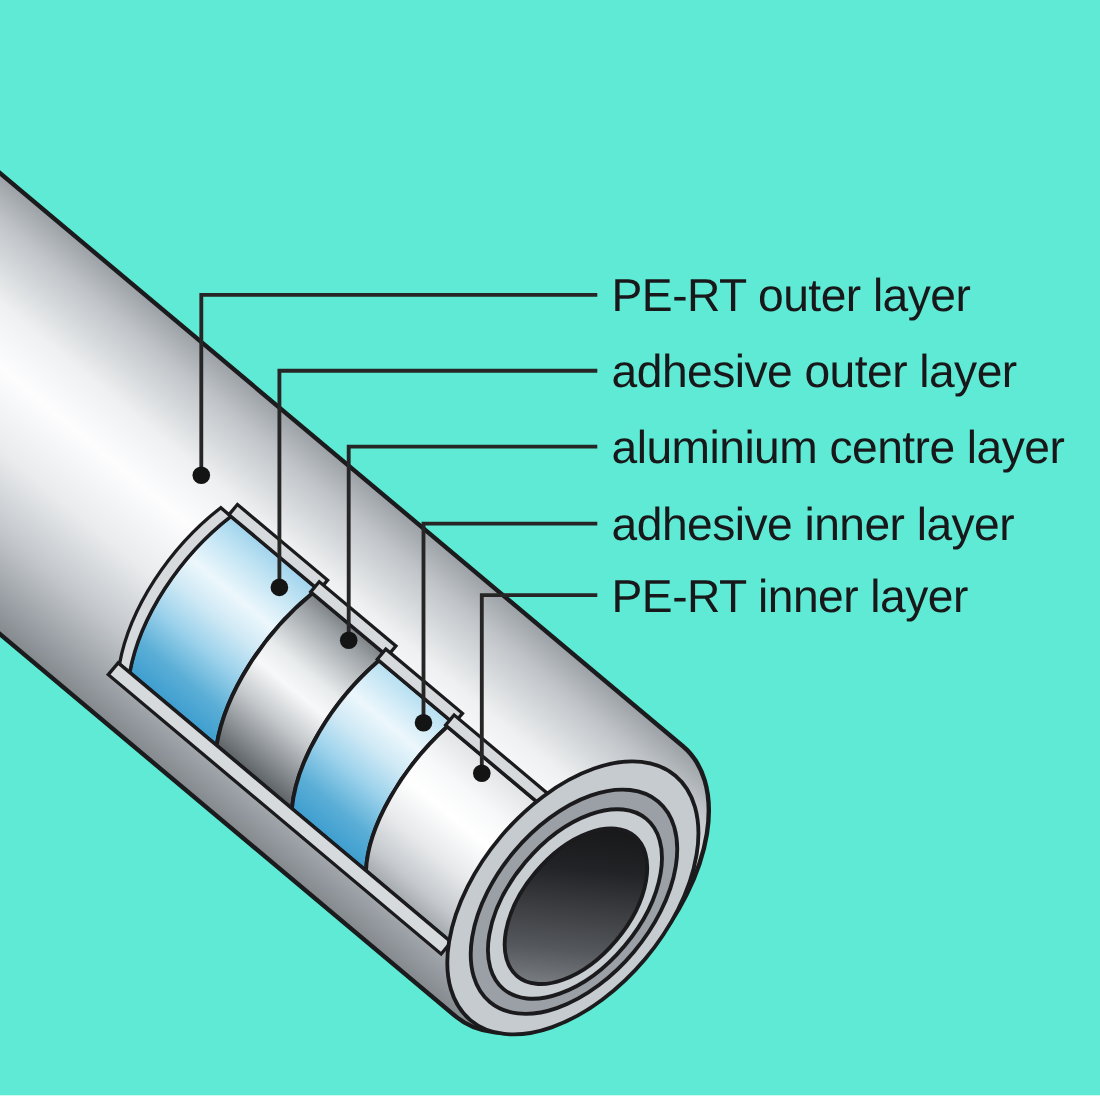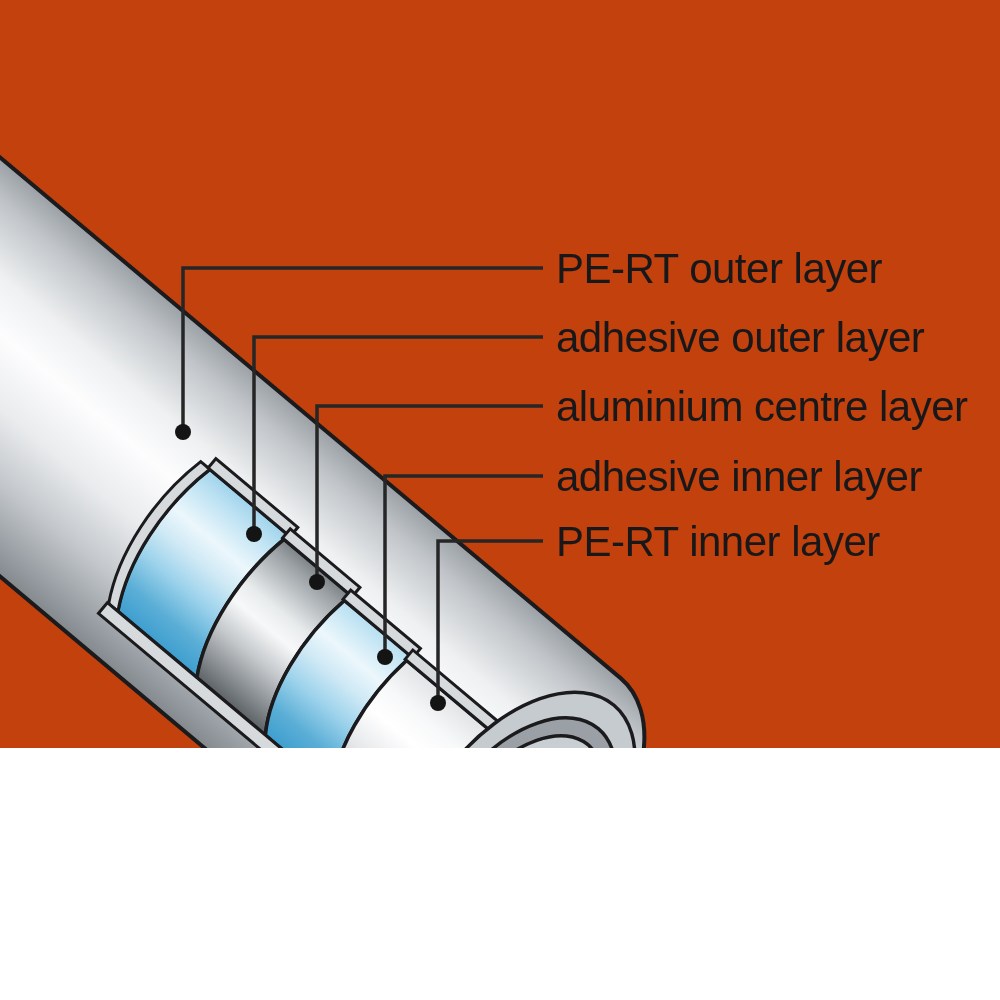--- a/index.html
+++ b/index.html
@@ -4,22 +4,22 @@
 <title>Pipe layer diagram</title>
 <style>
   html, body {
     margin: 0;
     padding: 0;
     background: #ffffff;
   }
   .stage {
     position: relative;
     width: 1000px;
-    height: 748px;
-    background: #c2410c;
+    height: 996px;
+    background: #5eead4;
     overflow: hidden;
     font-family: "Liberation Sans", sans-serif;
   }
   svg { display: block; }
   .layer-label {
     font-family: "Liberation Sans", sans-serif;
     font-size: 42px;
     letter-spacing: -0.5px;
     fill: #18181a;
   }

